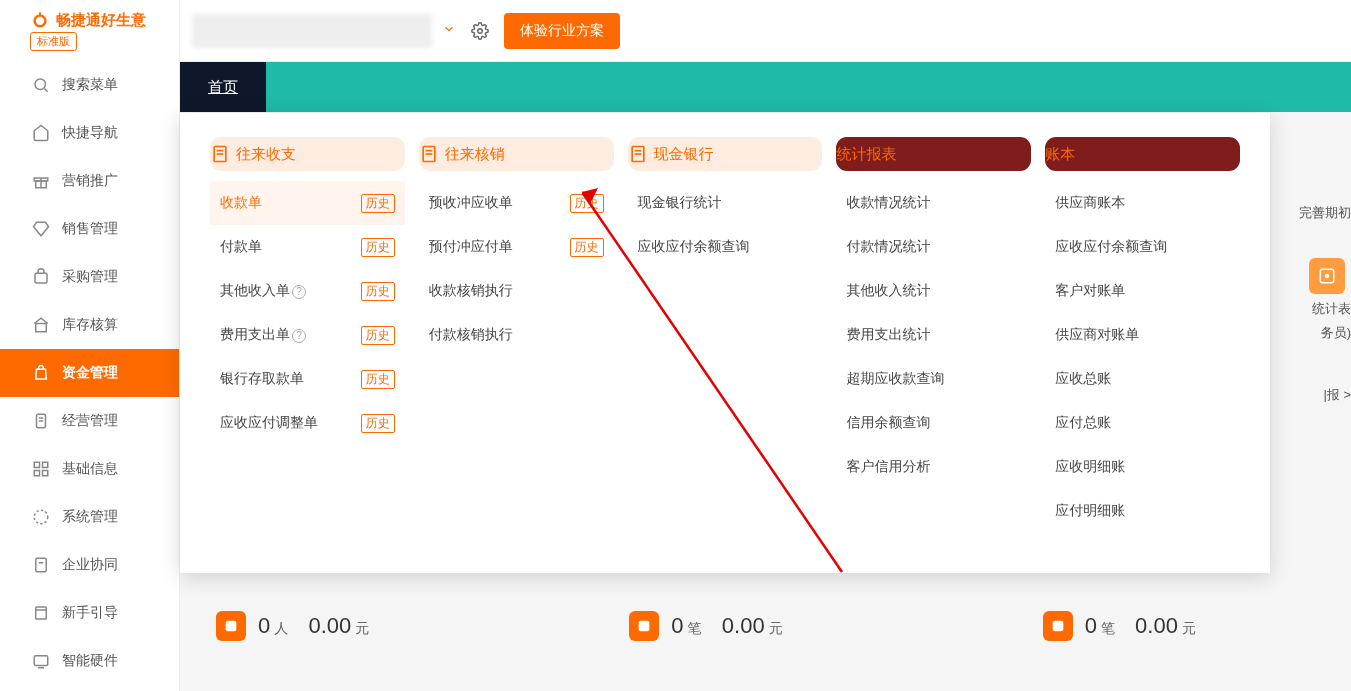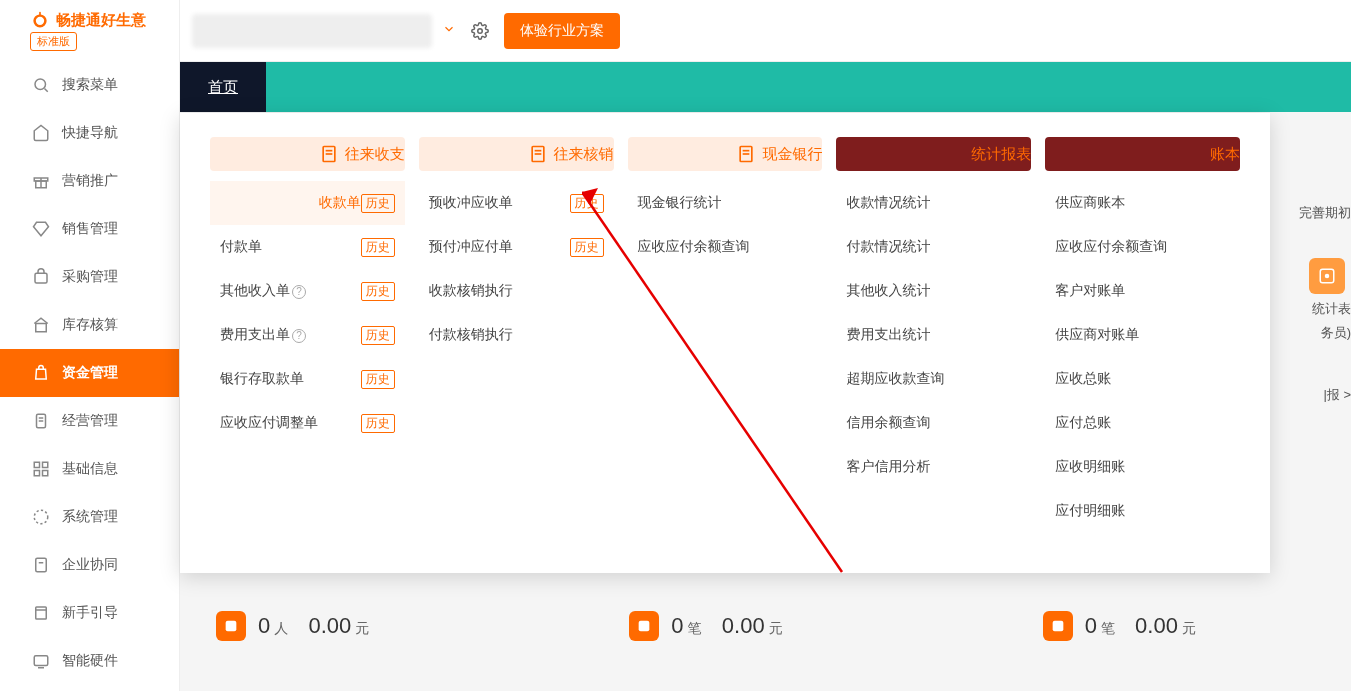--- a/index.html
+++ b/index.html
@@ -38,26 +38,26 @@
 
     .stats-row { position: absolute; bottom: 50px; left: 36px; right: 10px; display: flex; gap: 260px; }
     .stat { display: flex; align-items: center; gap: 12px; }
     .stat-icon { width: 30px; height: 30px; background: #ff6a00; border-radius: 6px; display: flex; align-items: center; justify-content: center; color: #fff; }
     .stat-text { display: flex; align-items: baseline; gap: 4px; font-size: 22px; color: #333; }
     .stat-unit { font-size: 14px; color: #666; }
 
     
     .mega { position: absolute; left: 0; top: 113px; width: 1090px; background: #fff; box-shadow: 0 4px 20px rgba(0,0,0,.15); padding: 24px 30px 40px 30px; display: flex; gap: 14px; z-index: 10; }
     .mega-col { flex: 1; }
-    .mega-header { height: 34px; background: #ffece0; display: flex; align-items: center; justify-content: flex-end; color: #ff6a00; font-size: 15px; border-radius: 4px; gap: 6px; }
+    .mega-header { height: 34px; background: #ffece0; display: flex; align-items: center; justify-content: flex-start; color: #ff6a00; font-size: 15px; border-radius: 11px; gap: 6px; }
     .mega-header.plain { background: #7f1d1d; }
     .mega-header svg { width: 20px; height: 20px; }
     .mega-list { padding-top: 10px; }
     .mega-row { display: flex; align-items: center; justify-content: space-between; height: 44px; padding: 0 10px; font-size: 14px; color: #444; cursor: pointer; }
-    .mega-row.highlight { background: #fff5ee; color: #ff6a00; justify-content: flex-end; }
+    .mega-row.highlight { background: #fff5ee; color: #ff6a00; }
     .hist-tag { display: inline-block; padding: 0 4px; border: 1px solid #ff6a00; color: #ff6a00; font-size: 12px; border-radius: 2px; }
     .helpq { width: 14px; height: 14px; border: 1px solid #aaa; border-radius: 50%; font-size: 10px; color: #aaa; display: inline-flex; align-items: center; justify-content: center; margin-left: 2px; }
 
     
     .arrow-svg { position: absolute; left: 402px; top: 182px; width: 280px; height: 400px; pointer-events: none; z-index: 50; }
   </style>
 </head>
 <body>
 
 <div class="app">

